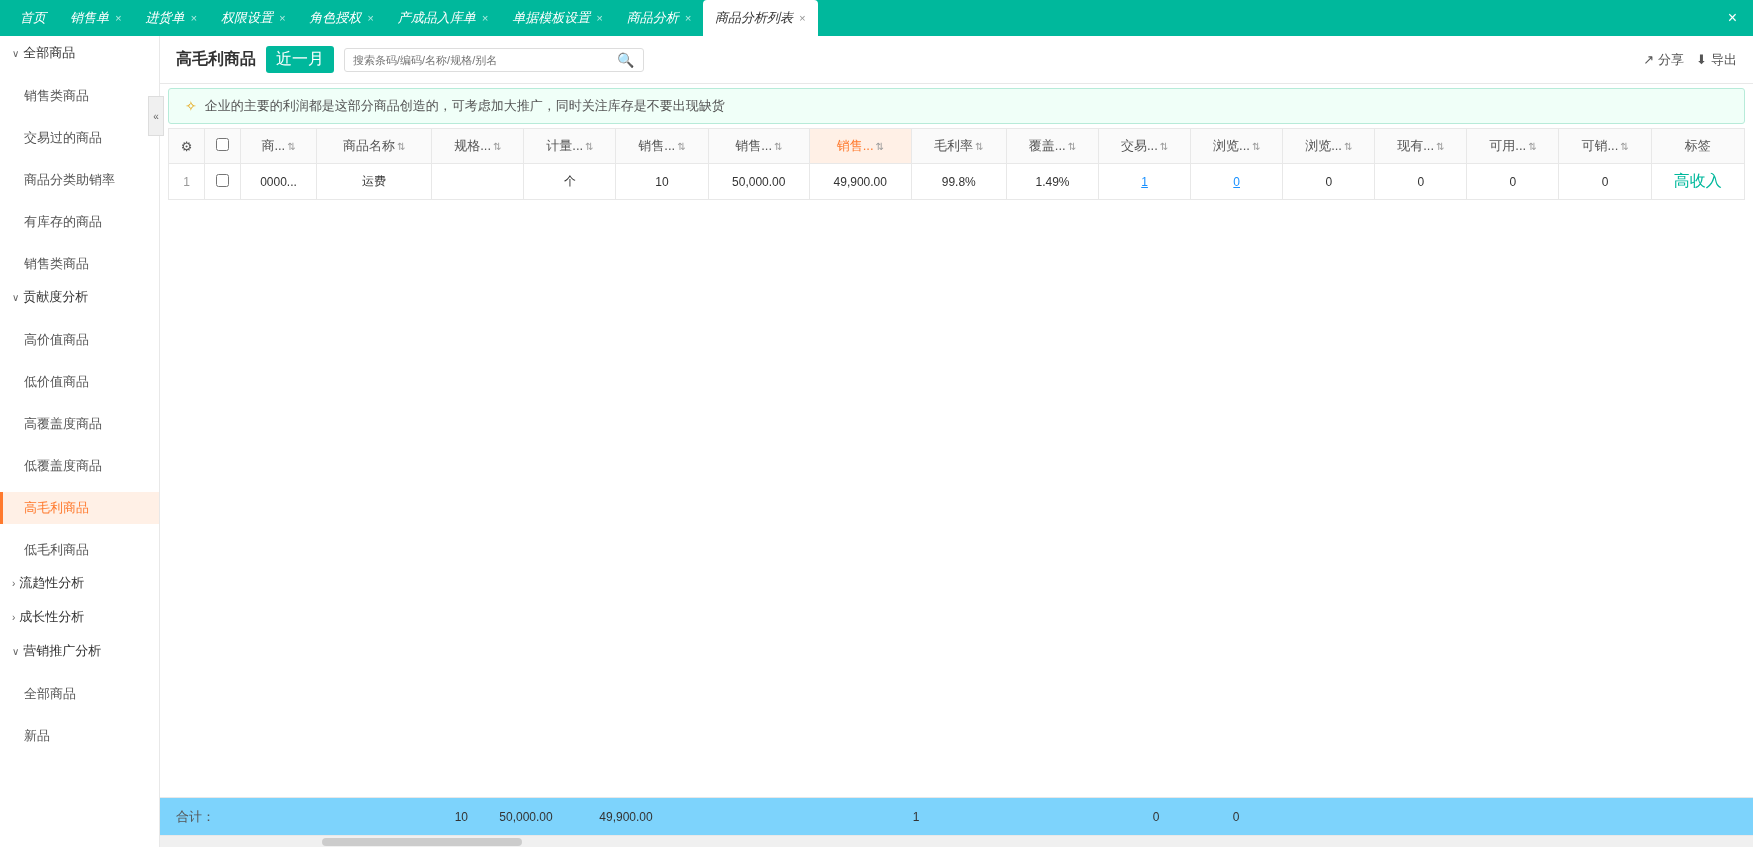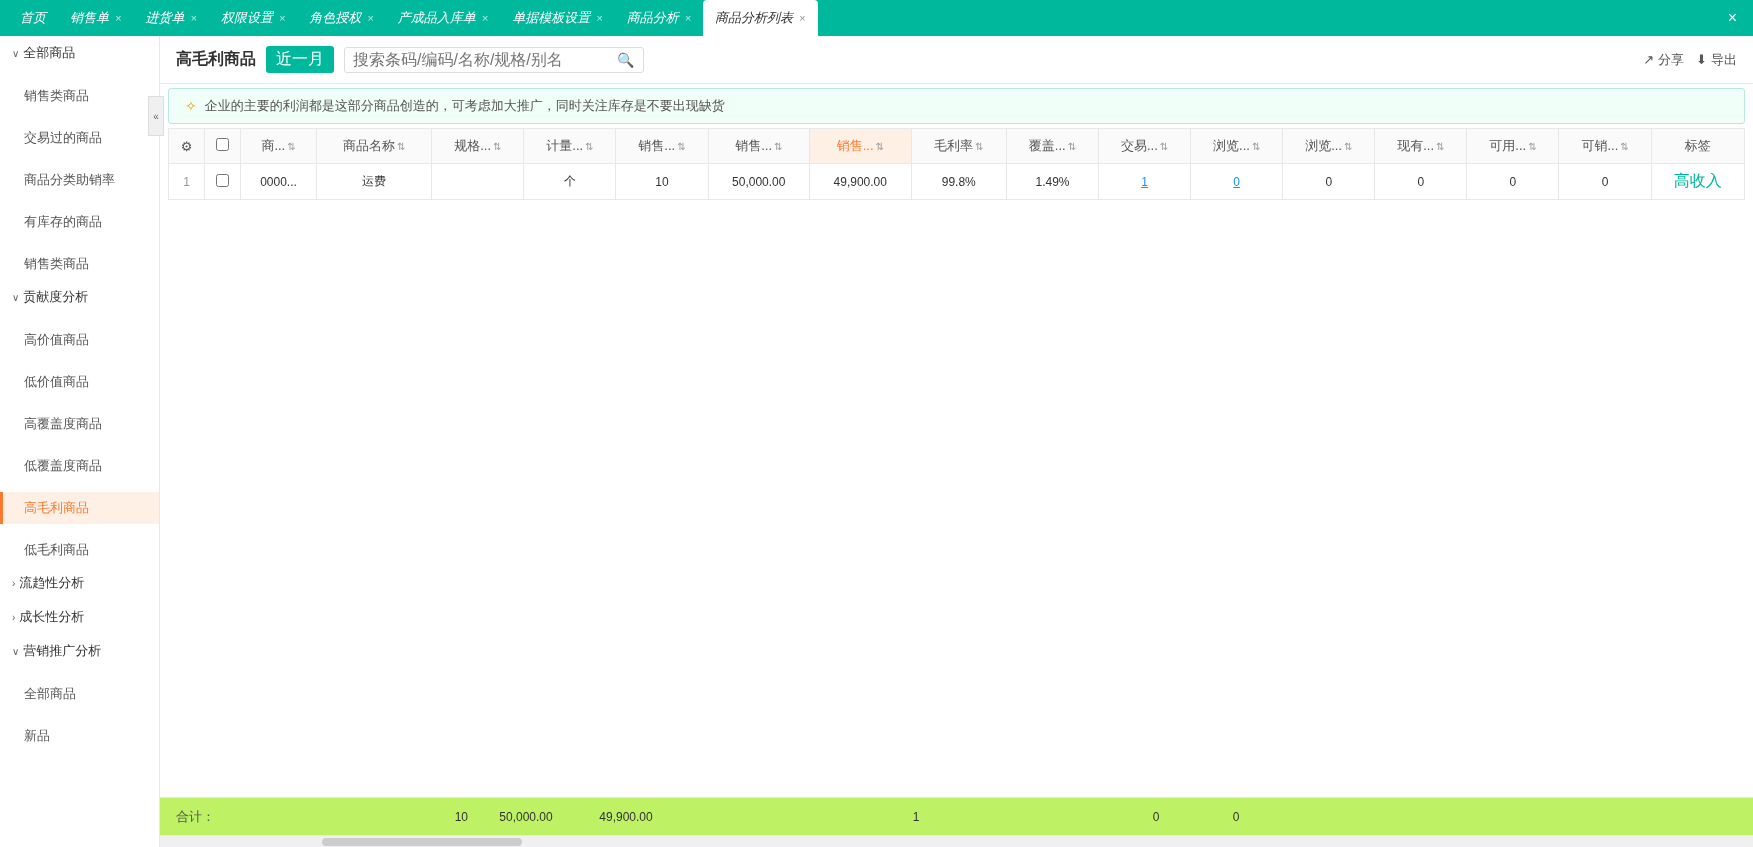--- a/index.html
+++ b/index.html
@@ -133,21 +133,21 @@
       align-items: center;
       border: 1px solid #ddd;
       border-radius: 3px;
       padding: 3px 8px;
       flex: 1;
       max-width: 300px;
     }
     .search-box input {
       border: none;
       outline: none;
-      font-size: 16px;
+      font-size: 11px;
       color: #14532d;
       width: 100%;
     }
     .search-icon { color: #999; font-size: 14px; cursor: pointer; }
 
     .header-actions {
       margin-left: auto;
       display: flex;
       align-items: center;
       gap: 12px;
@@ -240,21 +240,21 @@
       text-align: center;
       white-space: nowrap;
     }
     .tag-high { color: #00b89c; font-size: 16px; }
     .col-num { text-align: center; color: #999; }
     .col-link { color: #1890ff; text-decoration: underline; cursor: pointer; }
 
     
     .footer-total {
       height: 38px;
-      background: #bef264;
+      background: #7dd3fc;
       border-top: 1px solid #e8e8e8;
       display: flex;
       align-items: center;
       padding: 0 16px;
       font-size: 13px;
       color: #333;
       flex-shrink: 0;
       position: relative;
       margin-top: 44px;
     }

